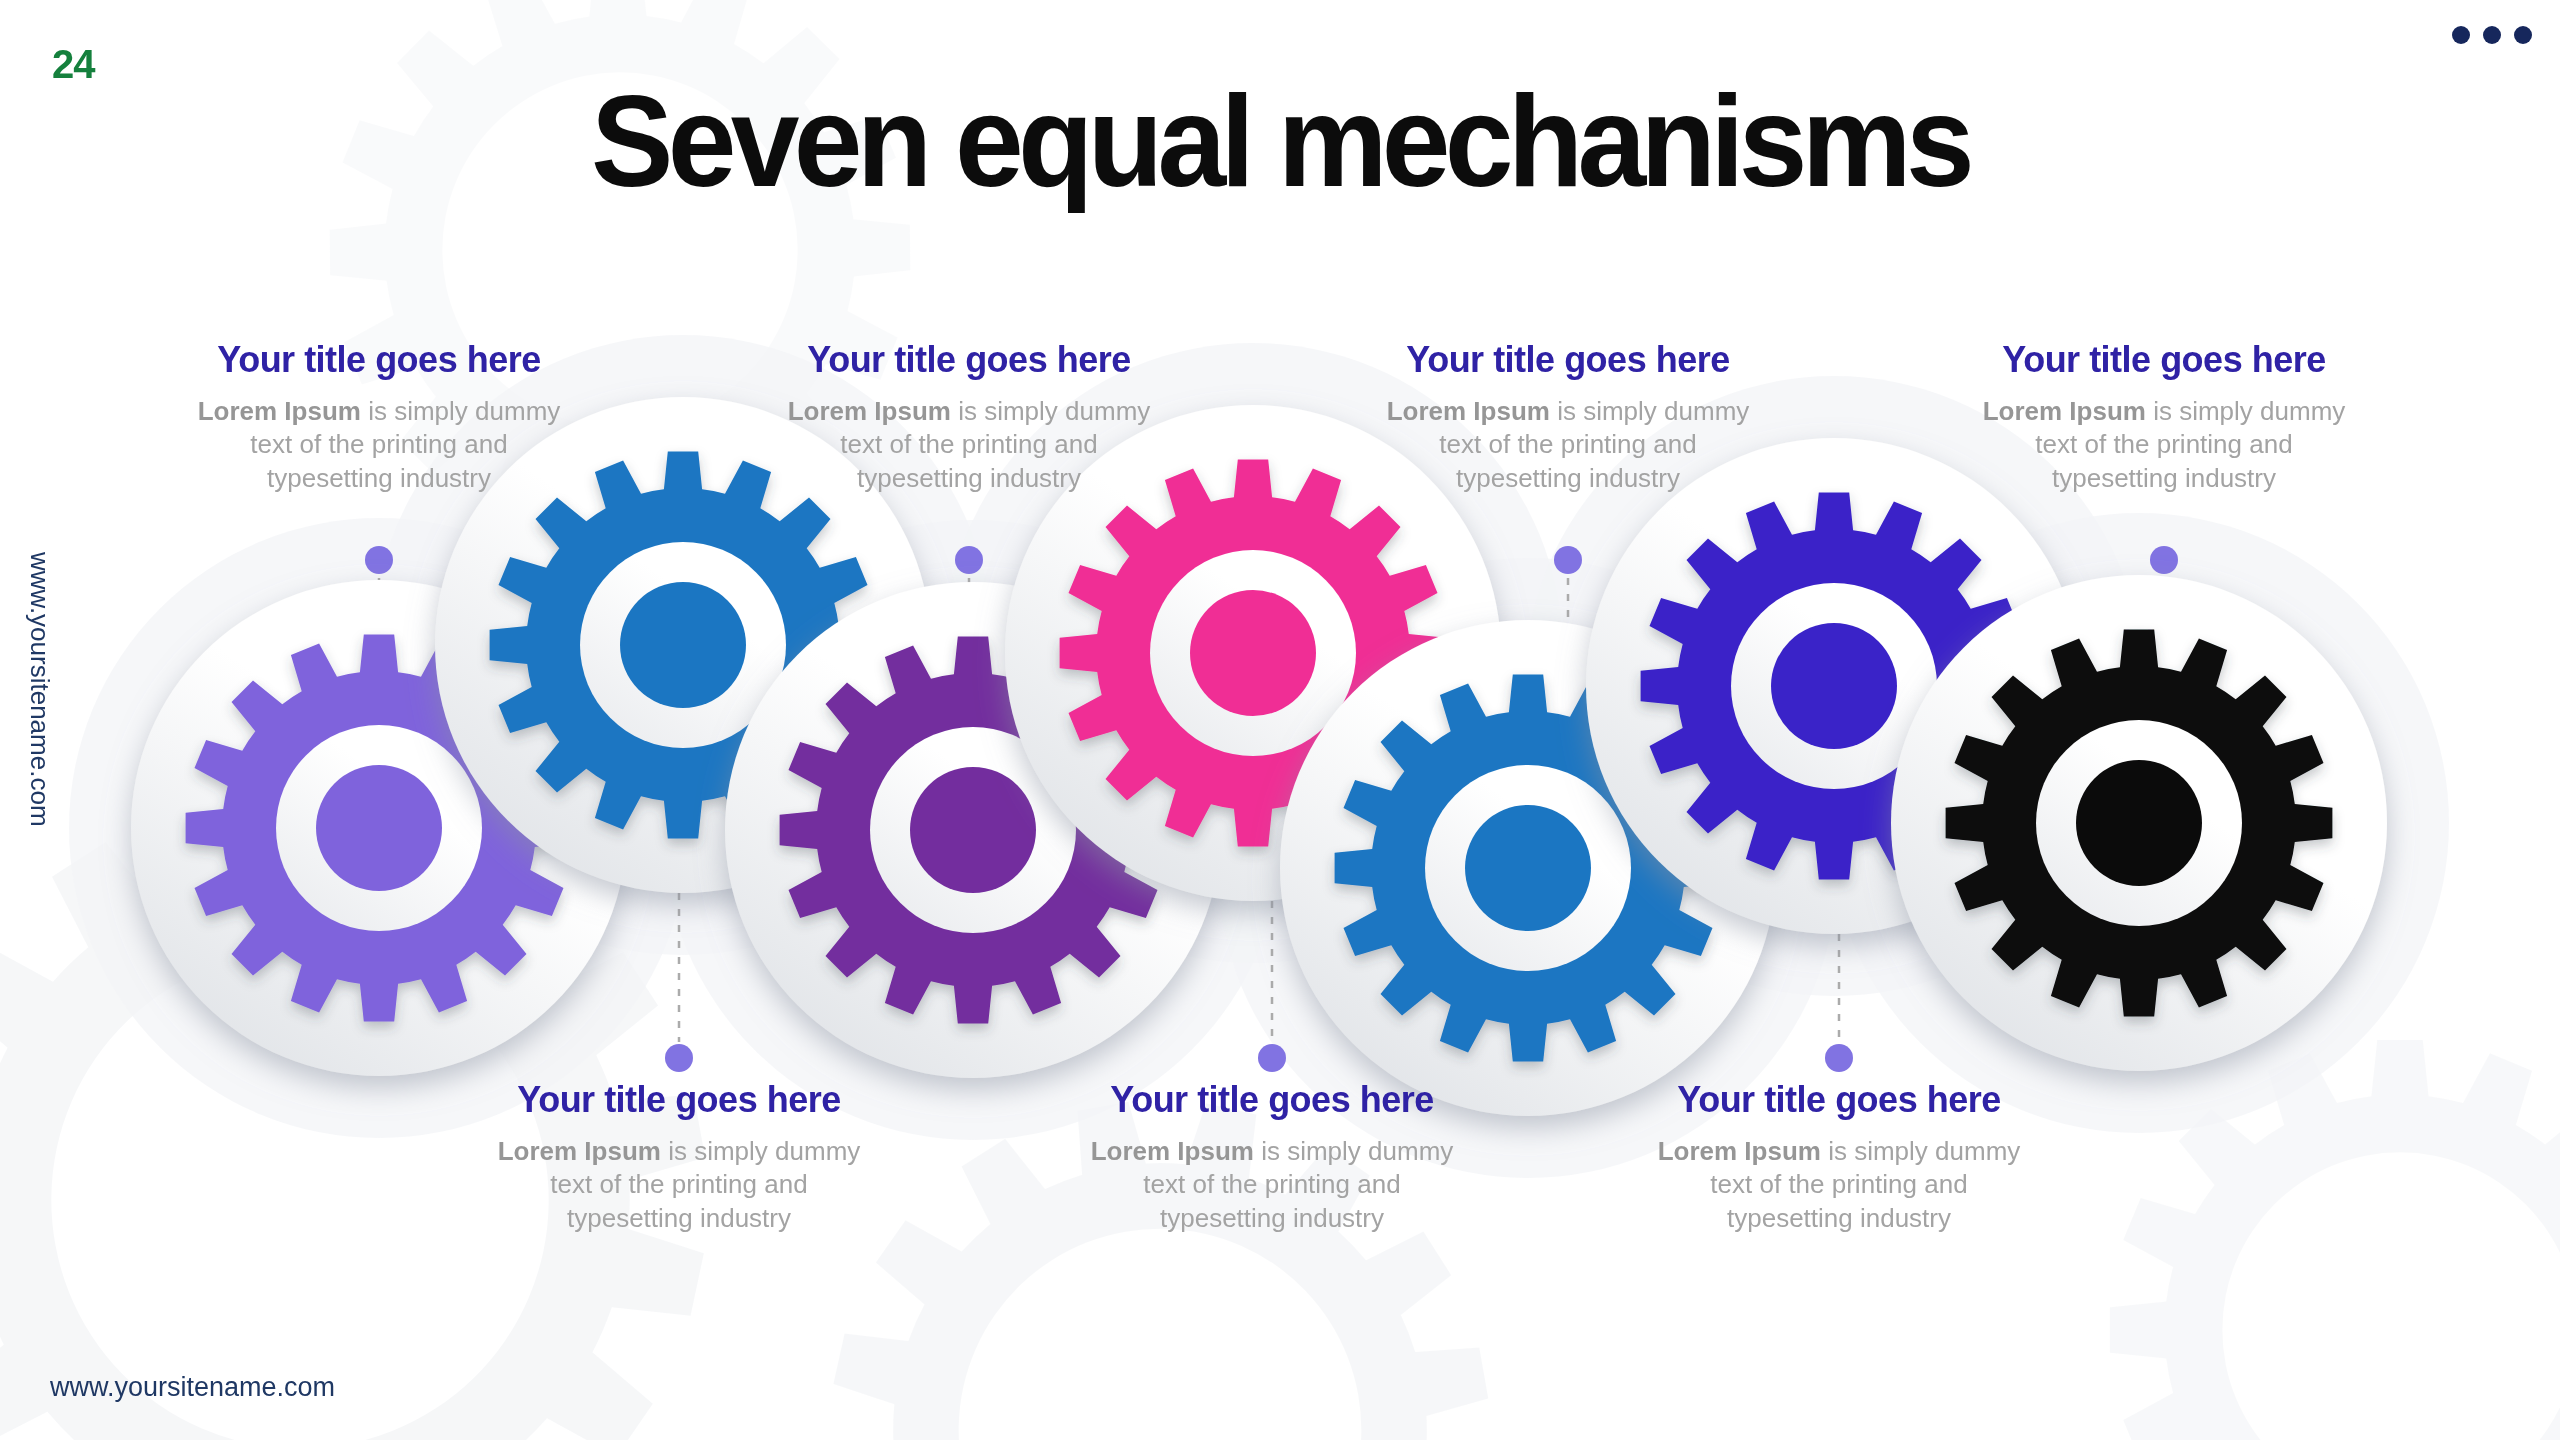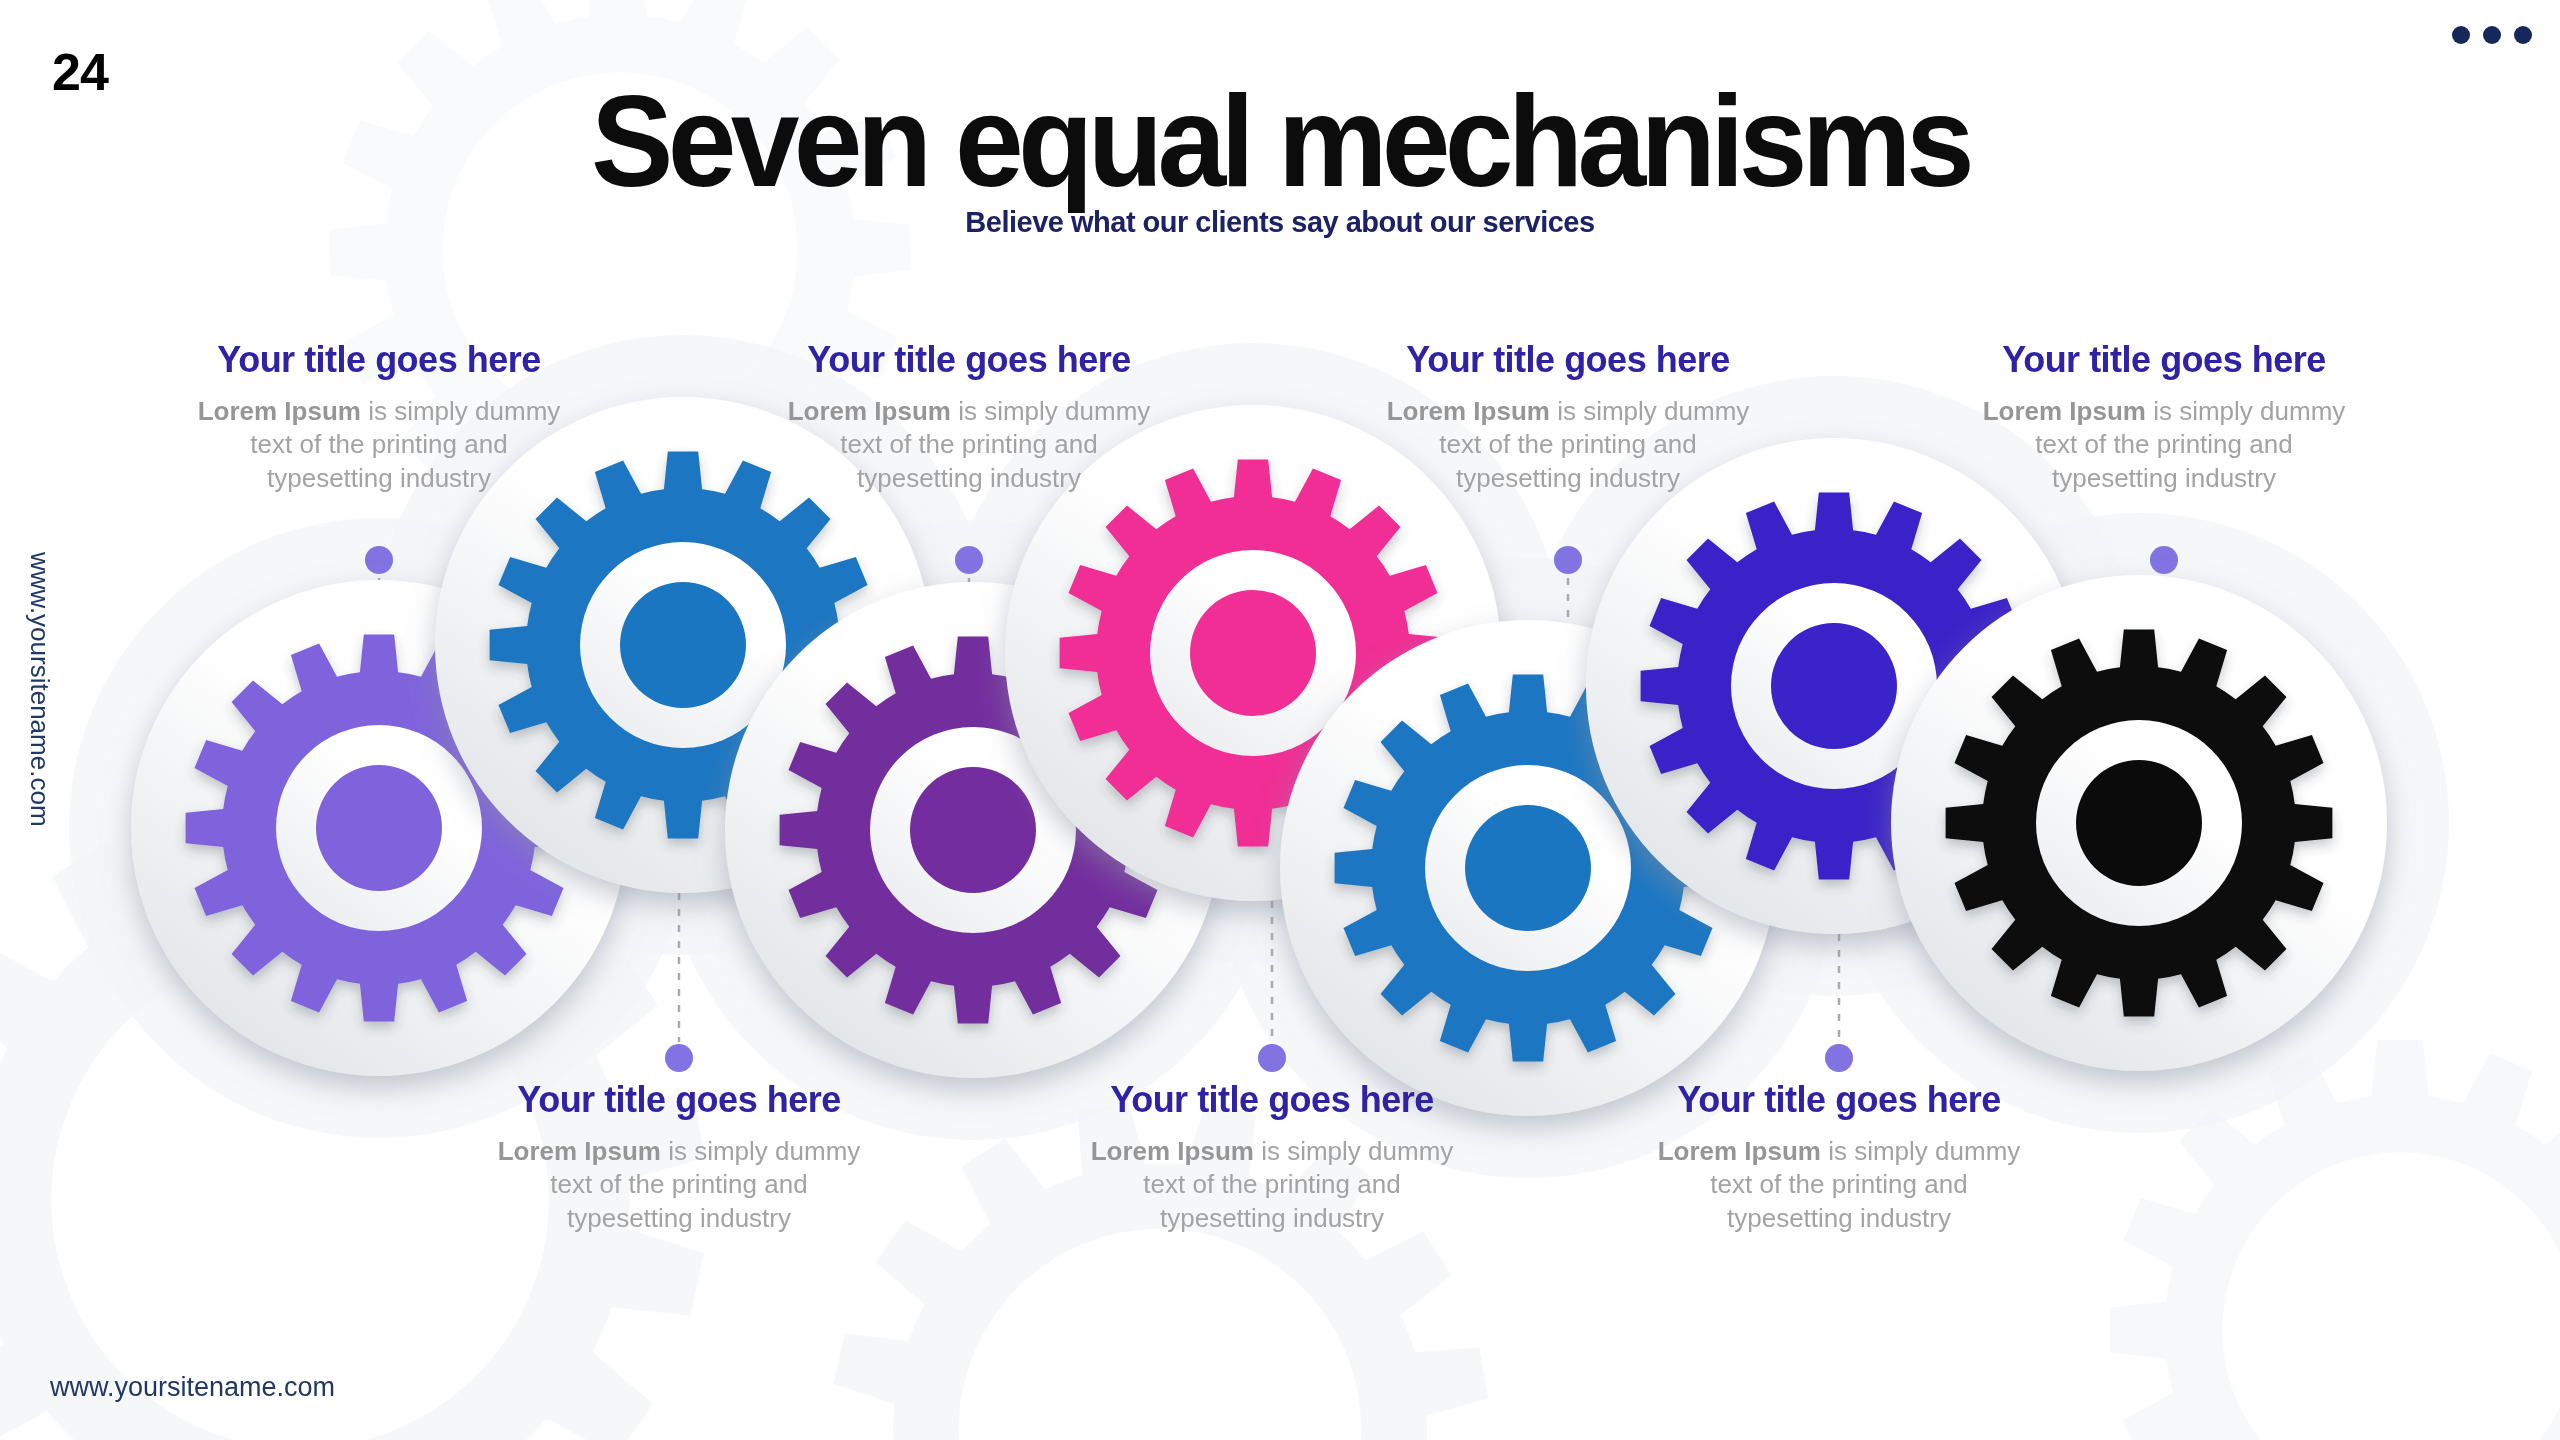--- a/index.html
+++ b/index.html
@@ -2,22 +2,22 @@
 <html><head>
 <meta charset="utf-8">
 <style>
   html,body{margin:0;padding:0;background:#ffffff;}
   .slide{
     position:relative;width:2560px;height:1440px;overflow:hidden;
     background:#ffffff;font-family:"Liberation Sans", sans-serif;
   }
   .gear-canvas{position:absolute;left:0;top:0;width:2560px;height:1440px;}
   .page-number{
-    position:absolute;left:52px;top:42px;font-size:52px;font-weight:bold;
-    color:#000000;letter-spacing:-1px;
+    position:absolute;left:52px;top:42px;font-size:40px;font-weight:bold;
+    color:#15803d;letter-spacing:-1px;
   }
   .menu-dots{position:absolute;right:28px;top:26px;display:flex;gap:13px;}
   .menu-dots span{width:18px;height:18px;border-radius:50%;background:#16275C;display:block;}
   .main-title{
     position:absolute;left:0;right:0;top:76px;margin:0;text-align:center;
     font-size:130px;line-height:1;font-weight:bold;color:#0c0c0c;
     letter-spacing:-6px;transform:scaleX(.95);
   }
   .subtitle{
     position:absolute;left:0;right:0;top:206px;margin:0;text-align:center;
@@ -169,21 +169,20 @@
       </g>
   </svg>
 
   <div class="page-number">24</div>
   <div class="menu-dots">
     <span></span>
     <span></span>
     <span></span>
   </div>
   <h1 class="main-title">Seven equal mechanisms</h1>
-  <p class="subtitle">Believe what our clients say about our services</p>
 
   <div class="label pos-top m1">
     <h3>Your title goes here</h3>
     <p><b>Lorem Ipsum</b><span> is simply dummy text of the printing and typesetting industry</span></p>
   </div>
   <div class="label pos-top m3">
     <h3>Your title goes here</h3>
     <p><b>Lorem Ipsum</b><span> is simply dummy text of the printing and typesetting industry</span></p>
   </div>
   <div class="label pos-top m5">

